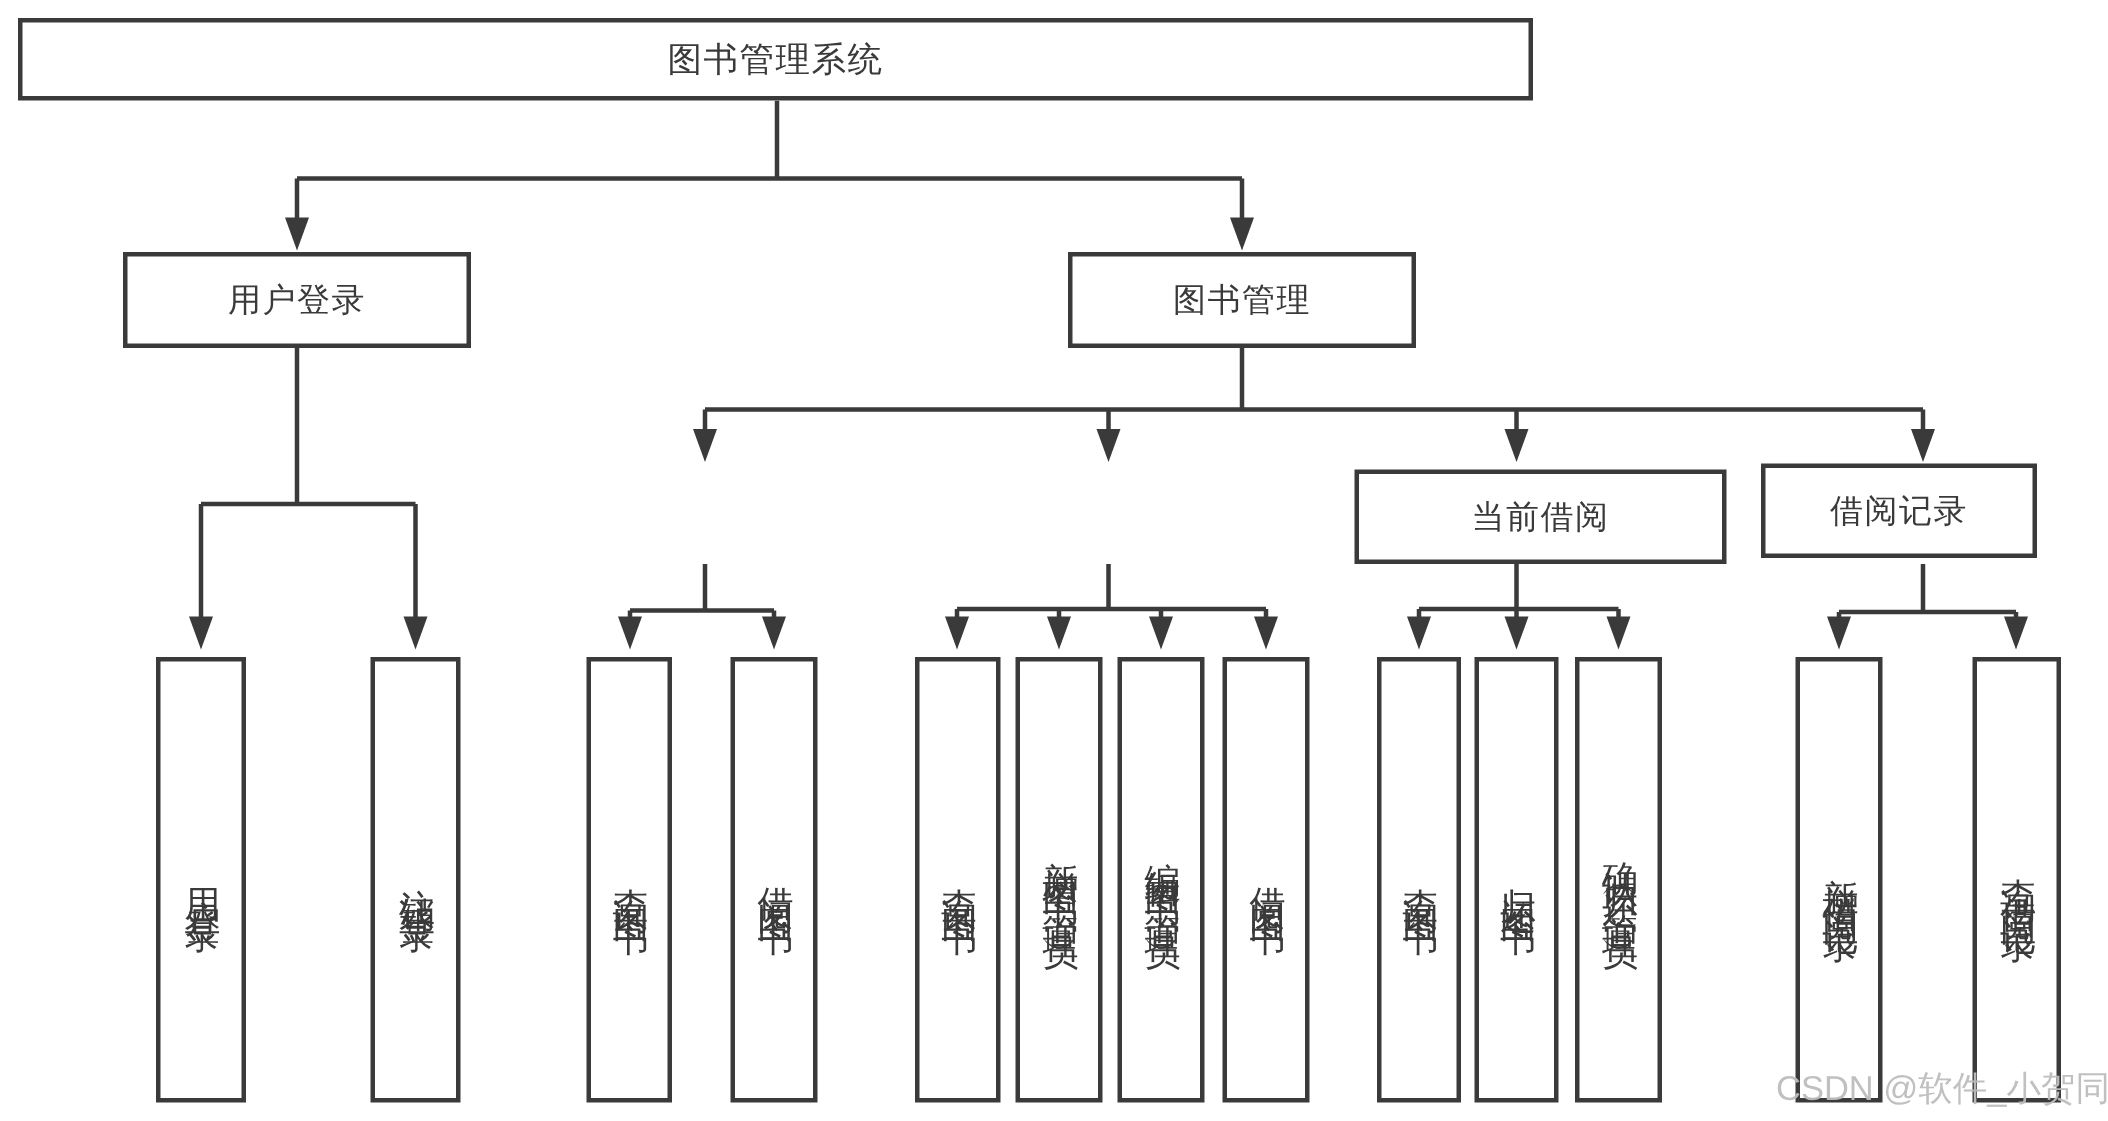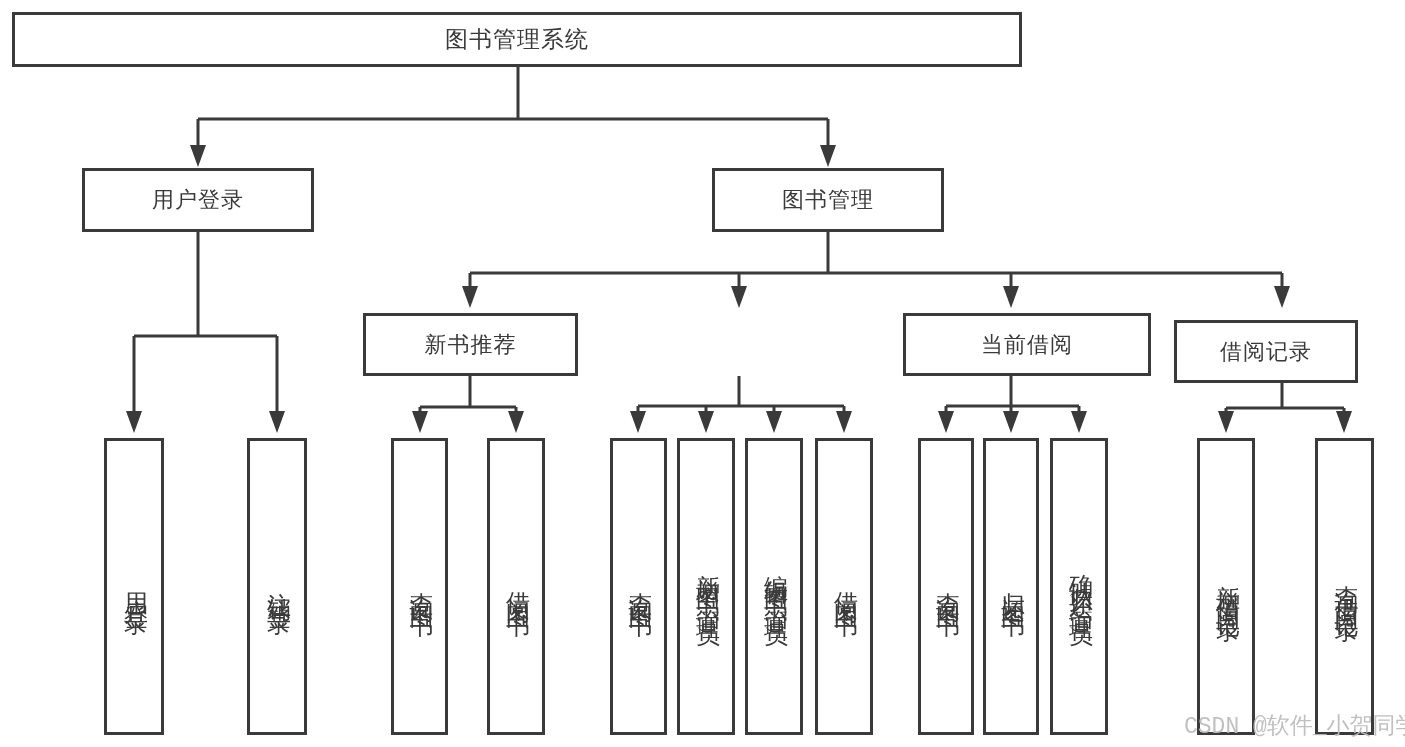--- a/index.html
+++ b/index.html
@@ -1,20 +1,20 @@
 <!DOCTYPE html>
 <html><head>
 <meta charset="utf-8">
 <style>
   html,body{margin:0;padding:0;background:#ffffff;}
   .canvas{
     position:relative;
     width:1405px;height:747px;
     background:#ffffff;
-    font-family:Liberation Mono, monospace;
+    font-family:Liberation Sans, sans-serif;
     overflow:hidden;
   }
   .wires{position:absolute;left:0;top:0;width:1405px;height:747px;}
   .wire{stroke:#3a3a3a;stroke-width:3;fill:none;}
   .head{fill:#3a3a3a;stroke:none;}
   .box{
     position:absolute;
     box-sizing:border-box;
     border:3px solid #3a3a3a;
     background:#ffffff;
@@ -92,27 +92,24 @@
     <span class="lbl">图书管理系统</span>
   </div>
 
   <div class="box l2" style="left:82px;top:168px;width:232px;height:64px">
     <span class="lbl">用户登录</span>
   </div>
   <div class="box l2" style="left:712px;top:168px;width:232px;height:64px">
     <span class="lbl">图书管理</span>
   </div>
 
-  <div class="box l3" style="left:363px;top:313px;width:215px;height:63px">
-    <span class="lbl">新书推荐</span>
-  </div>
   <div class="box l3" style="left:903px;top:313px;width:248px;height:63px">
     <span class="lbl">当前借阅</span>
   </div>
-  <div class="box l3" style="left:1174px;top:320px;width:184px;height:63px">
+  <div class="box l3" style="left:1174px;top:309px;width:184px;height:63px">
     <span class="lbl">借阅记录</span>
   </div>
 
   <div class="box leaf" style="left:104px;top:438px;width:60px">
     <span class="lbl v">用户登录</span>
   </div>
   <div class="box leaf" style="left:247px;top:438px;width:60px">
     <span class="lbl v">注销登录</span>
   </div>
 

